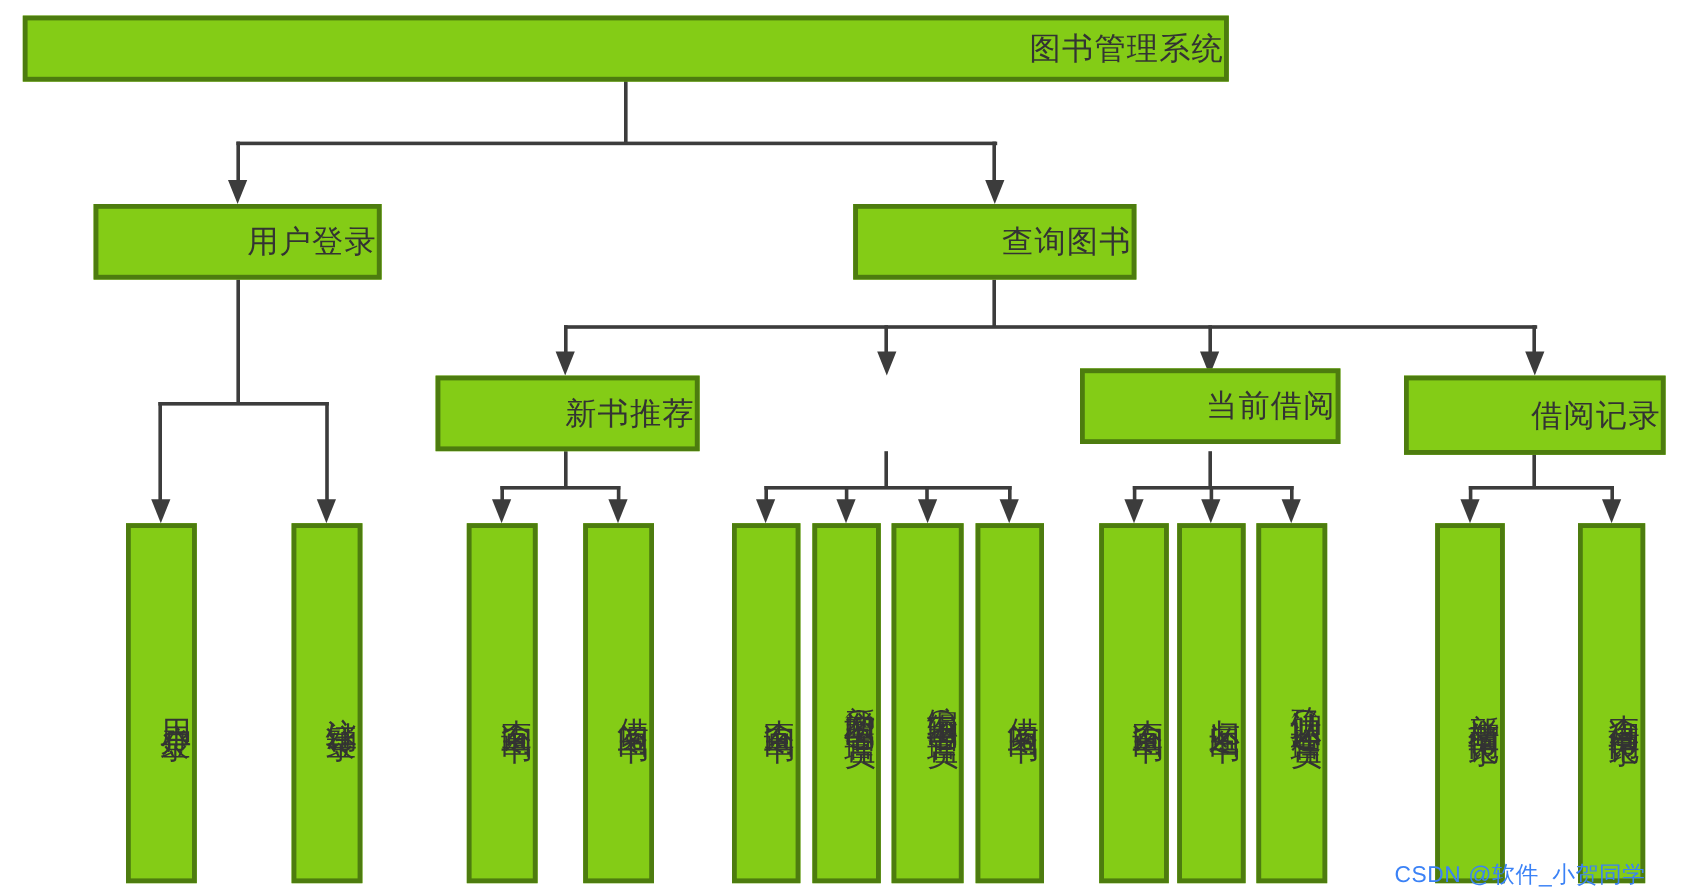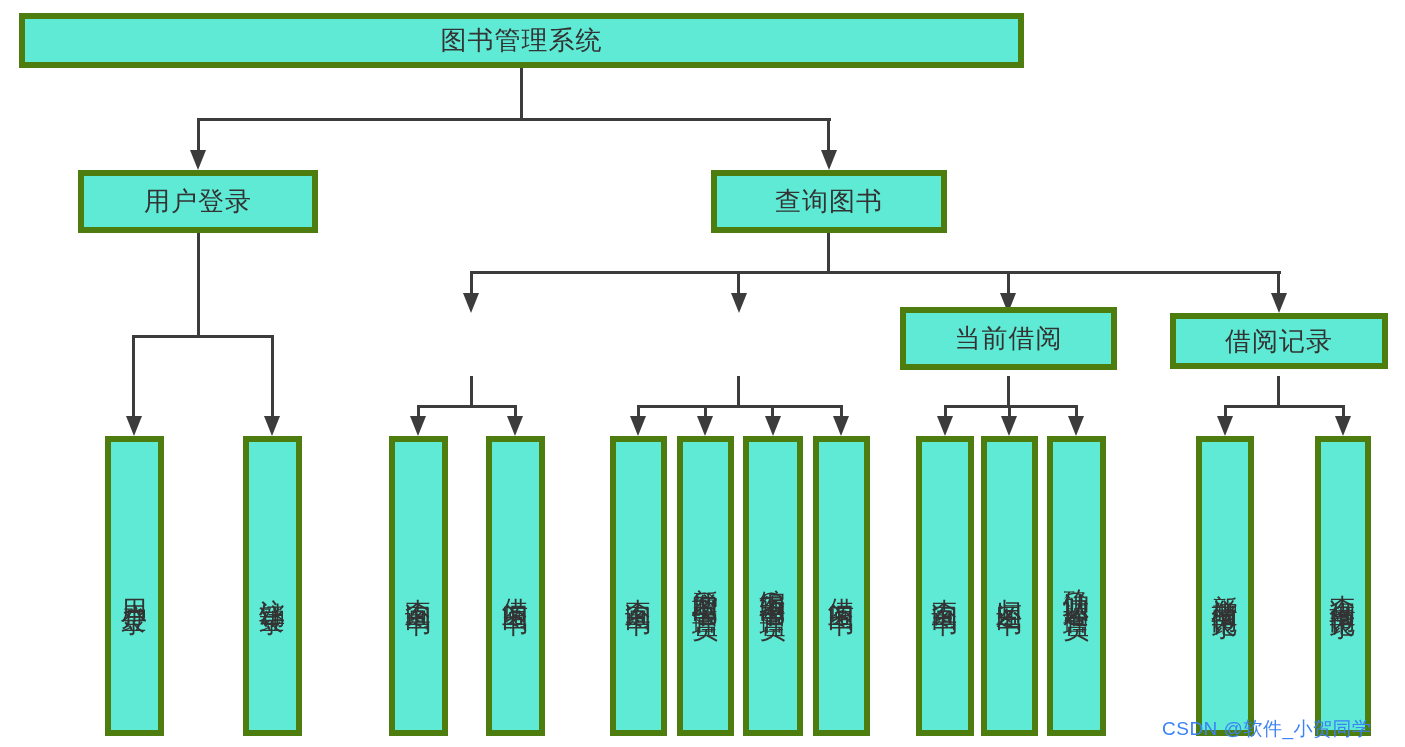--- a/index.html
+++ b/index.html
@@ -7,25 +7,25 @@
     position:relative;
     width:1405px;height:747px;
     background:#ffffff;
     overflow:hidden;
     font-family:"Liberation Sans","DejaVu Sans",sans-serif;
     color:#333333;
   }
   .box{
     position:absolute;
     box-sizing:border-box;
-    border:6px solid #4d7c0f;
-    background:#5eead4;
+    border:4px solid #4d7c0f;
+    background:#84cc16;
     display:flex;
     align-items:center;
-    justify-content:center;
+    justify-content:flex-end;
     font-size:26px;
     letter-spacing:1px;
     color:#333333;
     z-index:2;
   }
   .leaf .vtext{
     writing-mode:vertical-rl;
     text-orientation:mixed;
     font-size:26px;
     letter-spacing:4px;
@@ -87,24 +87,27 @@
   <div class="hline" style="left:470px;top:271px;width:811px;"></div>
   <div class="vline" style="left:470px;top:271px;height:26px;"></div>
   <div class="arrow" style="left:463px;top:293px;"></div>
   <div class="vline" style="left:737px;top:271px;height:26px;"></div>
   <div class="arrow" style="left:731px;top:293px;"></div>
   <div class="vline" style="left:1007px;top:271px;height:26px;"></div>
   <div class="arrow" style="left:1000px;top:293px;"></div>
   <div class="vline" style="left:1277px;top:271px;height:26px;"></div>
   <div class="arrow" style="left:1271px;top:293px;"></div>
 
+  <div class="box" style="left:363px;top:313px;width:220px;height:63px;">
+    <span>新书推荐</span>
+  </div>
   <div class="box" style="left:900px;top:307px;width:217px;height:63px;">
     <span>当前借阅</span>
   </div>
-  <div class="box" style="left:1170px;top:313px;width:218px;height:56px;">
+  <div class="box" style="left:1170px;top:313px;width:218px;height:66px;">
     <span>借阅记录</span>
   </div>
 
   <div class="vline" style="left:470px;top:376px;height:31px;"></div>
   <div class="hline" style="left:417px;top:405px;width:100px;"></div>
   <div class="vline" style="left:417px;top:405px;height:13px;"></div>
   <div class="arrow" style="left:410px;top:416px;"></div>
   <div class="vline" style="left:514px;top:405px;height:13px;"></div>
   <div class="arrow" style="left:507px;top:416px;"></div>
 

